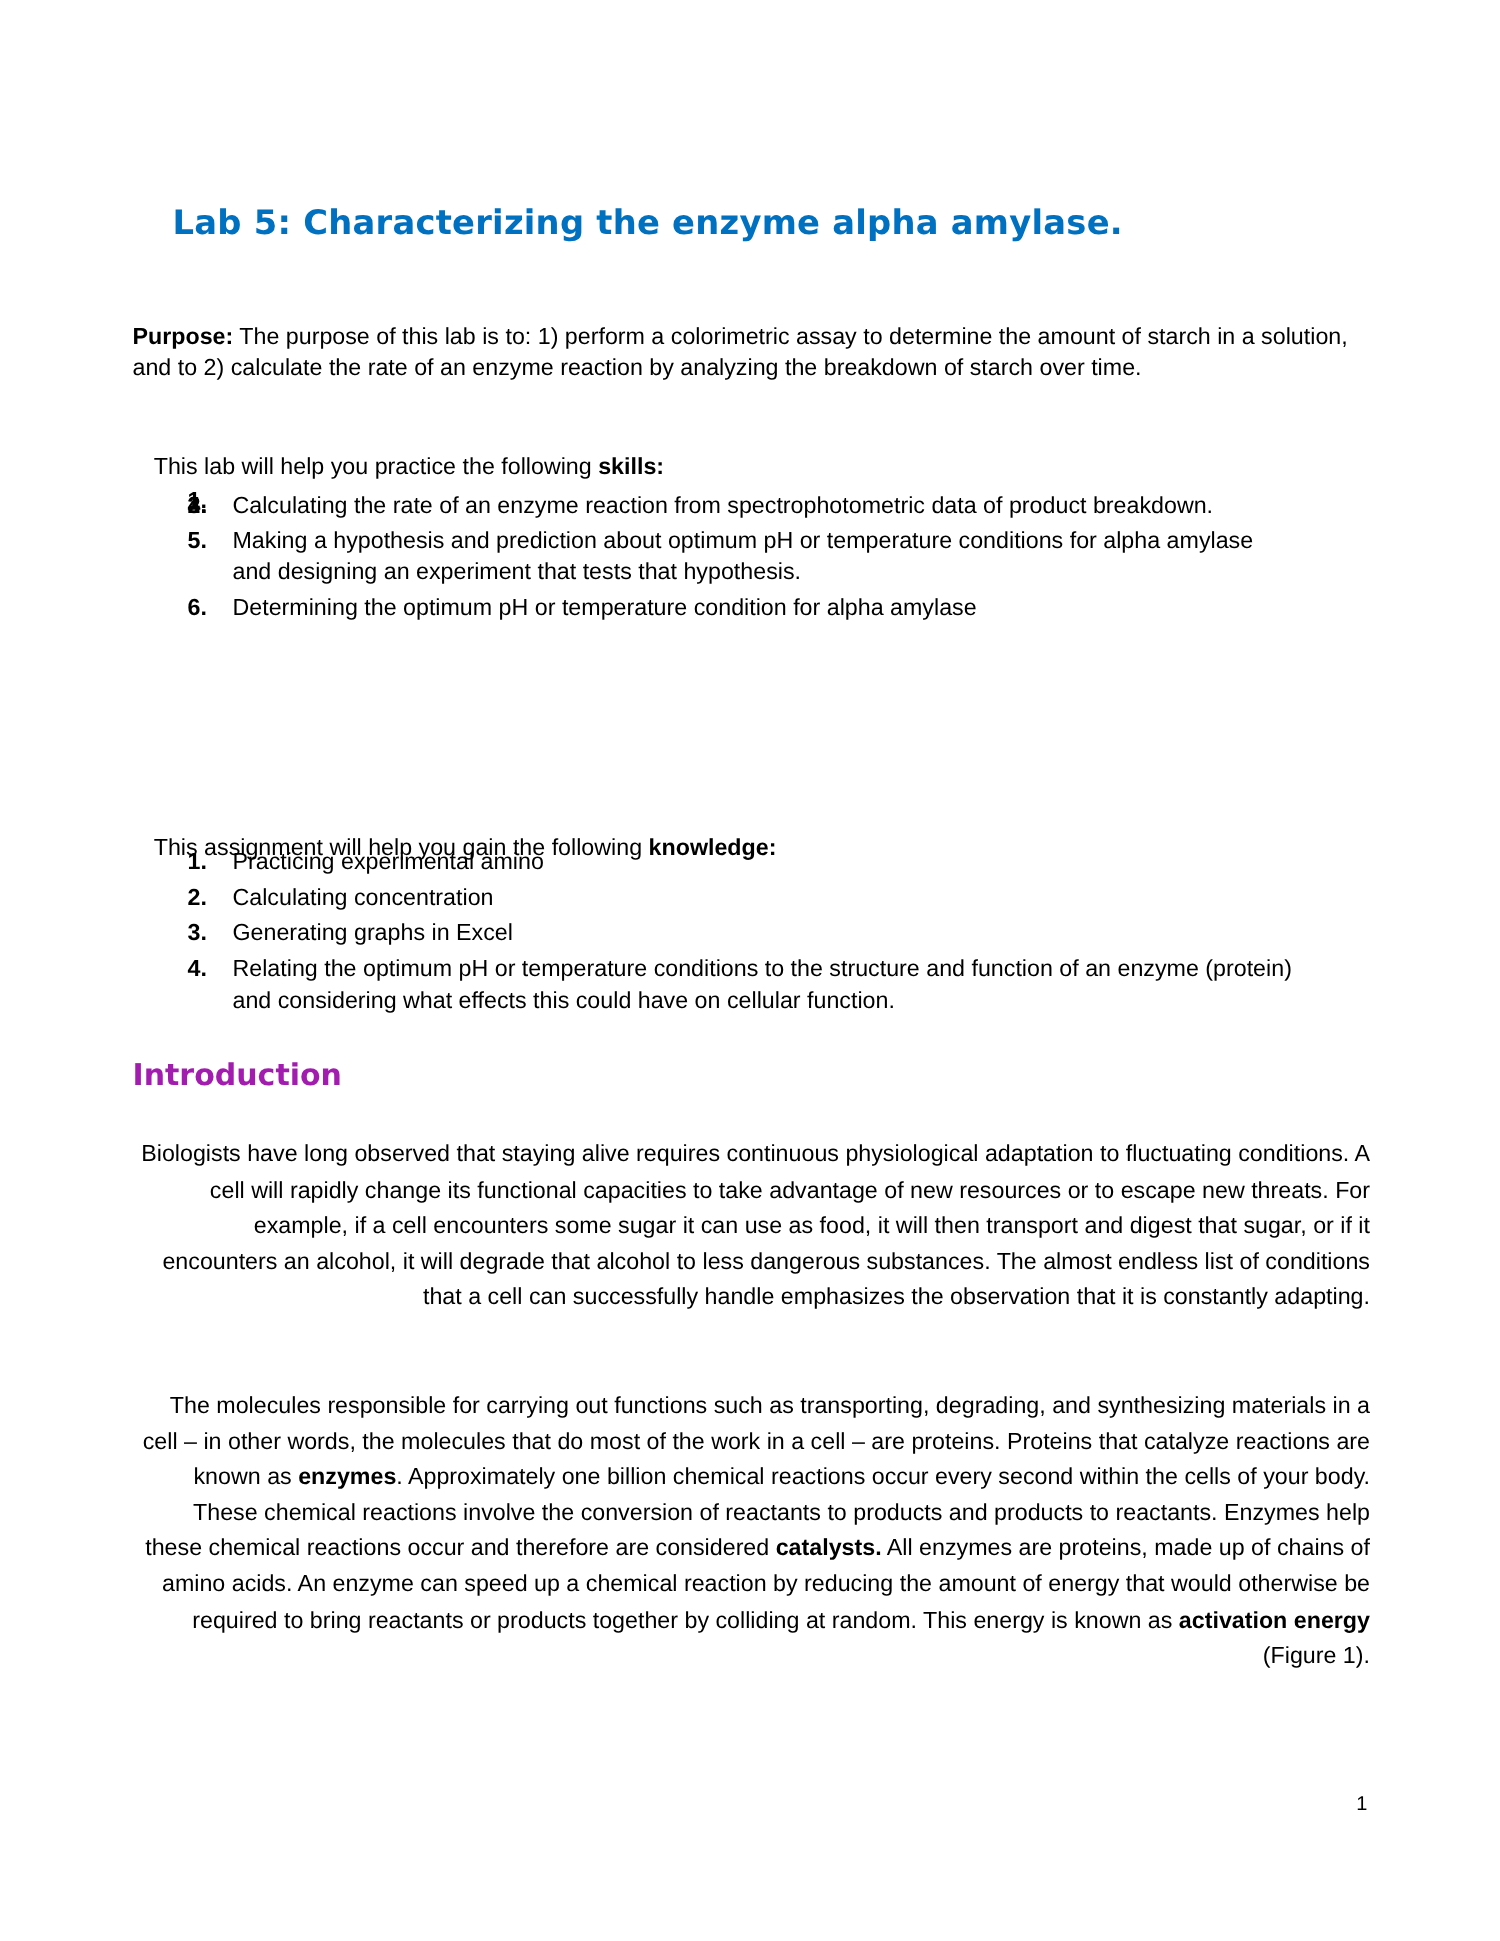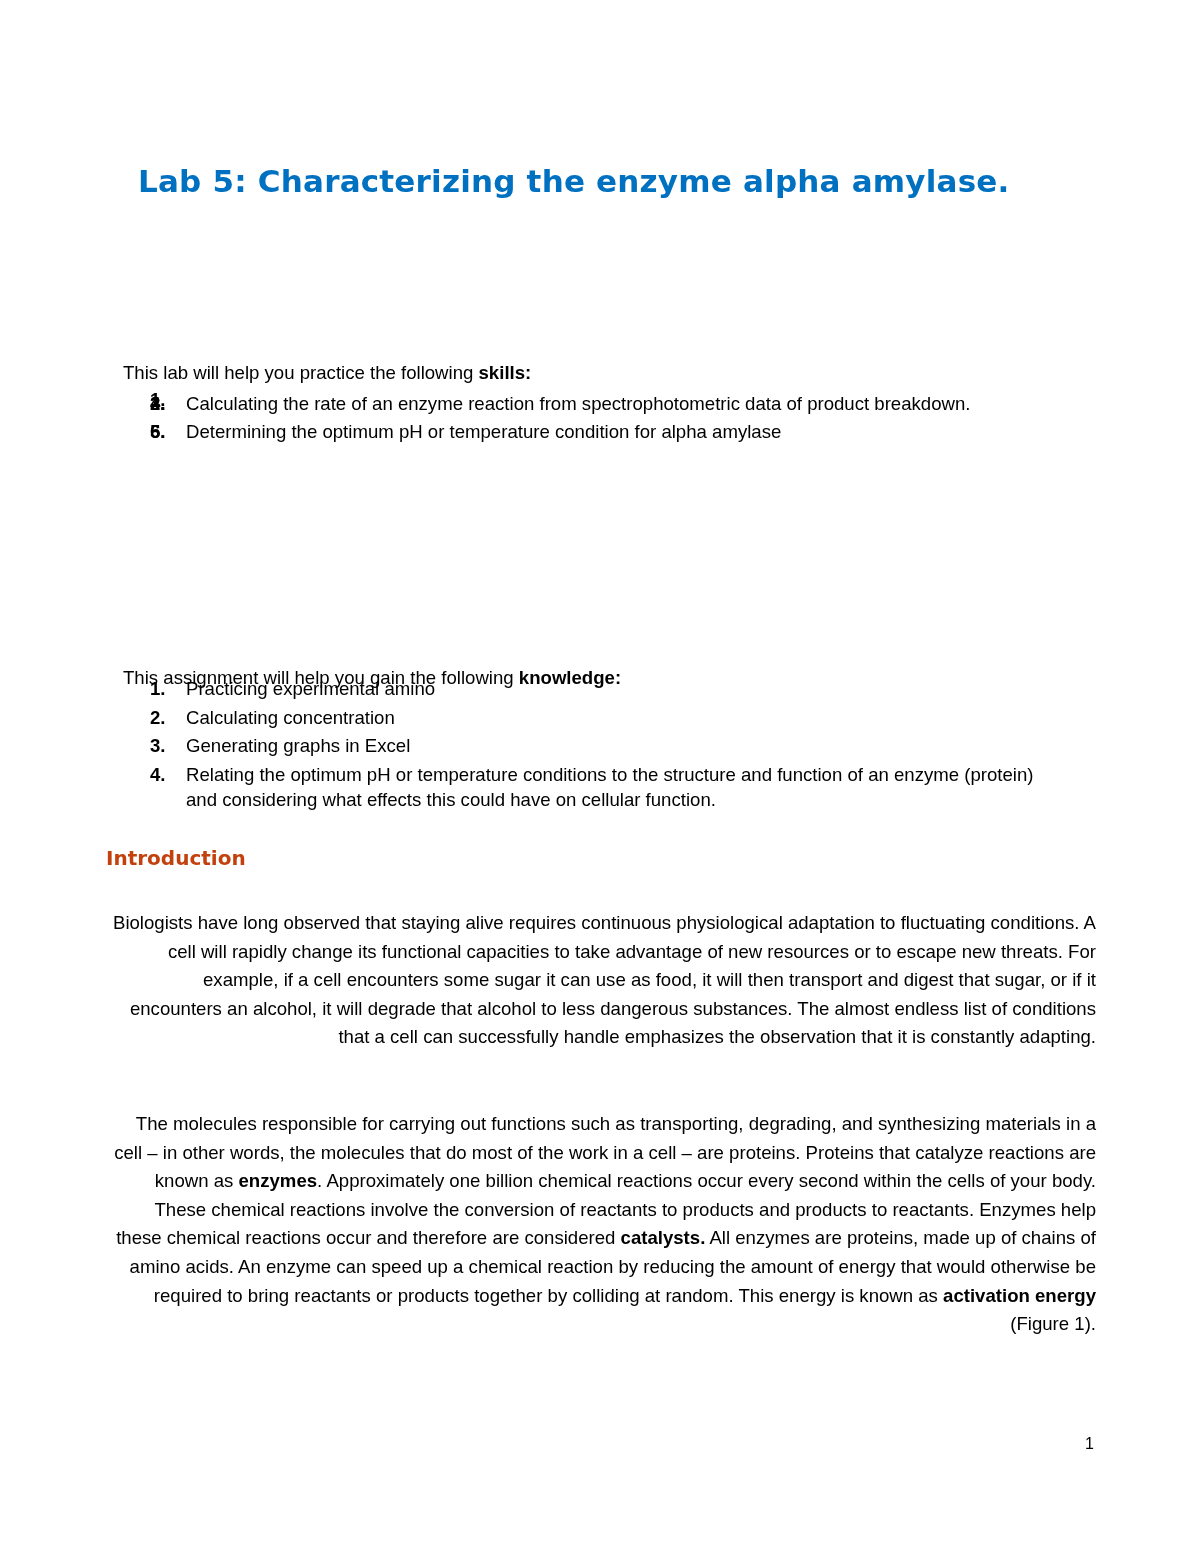--- a/index.html
+++ b/index.html
@@ -1,57 +1,58 @@
 <!DOCTYPE html>
 <html><head>
 <meta charset="utf-8">
 <style>
   html, body { margin: 0; padding: 0; background: #ffffff; }
   body { width: 1200px; height: 1553px; position: relative; overflow: hidden;
          font-family: "Liberation Sans", sans-serif; color: #000; }
   .page { position: absolute; left: 0; top: 0; width: 1200px; height: 1553px; }
   .title { position: absolute; left: 138px; top: 163px; margin: 0;
            font-family: "DejaVu Sans", sans-serif; font-weight: bold;
-           font-size: 31px; color: #0070C0; letter-spacing: 0.2px; white-space: nowrap; }
+           font-size: 27px; color: #0070C0; letter-spacing: 0.2px; white-space: nowrap; }
   .body-text { font-family: "Liberation Sans", sans-serif; font-size: 18.6px; line-height: 25px; }
   .purpose { position: absolute; left: 106px; top: 256px; width: 990px; margin: 0; }
   .lead { position: absolute; left: 123px; margin: 0; white-space: nowrap; }
   .lead-skills { top: 360px; }
   .lead-knowledge { top: 649px; margin-top: 16px; }
   b { font-weight: bold; }
   ol.num { position: absolute; left: 150px; margin: 0; padding: 0; list-style: none; width: 900px; }
   ol.skills { top: 387px; }
   ol.knowledge { top: 676px; }
   ol.num li { position: relative; padding-left: 36px; margin-bottom: 3.6px; line-height: 25px; }
   ol.num li .n { position: absolute; left: 0; top: 0; font-weight: bold; }
   .h-intro { position: absolute; left: 106px; top: 846px; margin: 0;
              font-family: "DejaVu Sans", sans-serif; font-weight: bold;
-             font-size: 20px; color: #c2410c; text-align: center; }
+             font-size: 24px; color: #a21caf; text-align: center; }
   .para { position: absolute; left: 106px; width: 990px; margin: 0; line-height: 28.6px; text-align: right; }
   .para1 { top: 909px; }
   .para2 { top: 1110px; }
   .page-num { position: absolute; left: 1085px; top: 1435px; font-size: 16px;
               font-family: "Liberation Sans", sans-serif; }
 </style>
 </head>
 <body>
 
 <div class="page">
 
   <h1 class="title">Lab 5: Characterizing the enzyme alpha amylase.</h1>
 
+  <p class="purpose body-text"><b>Purpose:</b><span> The purpose of this lab is to: 1) perform a colorimetric assay to determine the amount of starch in a solution, and to 2) calculate the rate of an enzyme reaction by analyzing the breakdown of starch over time.</span></p>
 
   <p class="lead lead-skills body-text"><span>This lab will help you practice the following </span><b>skills:</b></p>
 
   <ol class="num skills body-text">
     <li><span class="n">1.</span></li>
     <li><span class="n">2.</span></li>
     <li><span class="n">3.</span></li>
     <li style="width:820px"><span class="n">4.</span><span>Calculating the rate of an enzyme reaction from spectrophotometric data of product breakdown.</span></li>
-    <li style="width:840px"><span class="n">5.</span></li>
+    <li style="width:840px"><span class="n">5.</span><span>Making a hypothesis and prediction about optimum pH or temperature conditions for alpha amylase and designing an experiment that tests that hypothesis.</span></li>
     <li><span class="n">6.</span><span>Determining the optimum pH or temperature condition for alpha amylase</span></li>
   </ol>
 
   <p class="lead lead-knowledge body-text"><span>This assignment will help you gain the following </span><b>knowledge:</b></p>
 
   <ol class="num knowledge body-text">
     <li><span class="n">1.</span><span>Practicing experimental amino</span></li>
     <li><span class="n">2.</span><span>Calculating concentration</span></li>
     <li><span class="n">3.</span><span>Generating graphs in Excel</span></li>
     <li style="width:880px"><span class="n">4.</span><span>Relating the optimum pH or temperature conditions to the structure and function of an enzyme (protein) and considering what effects this could have on cellular function.</span></li>

